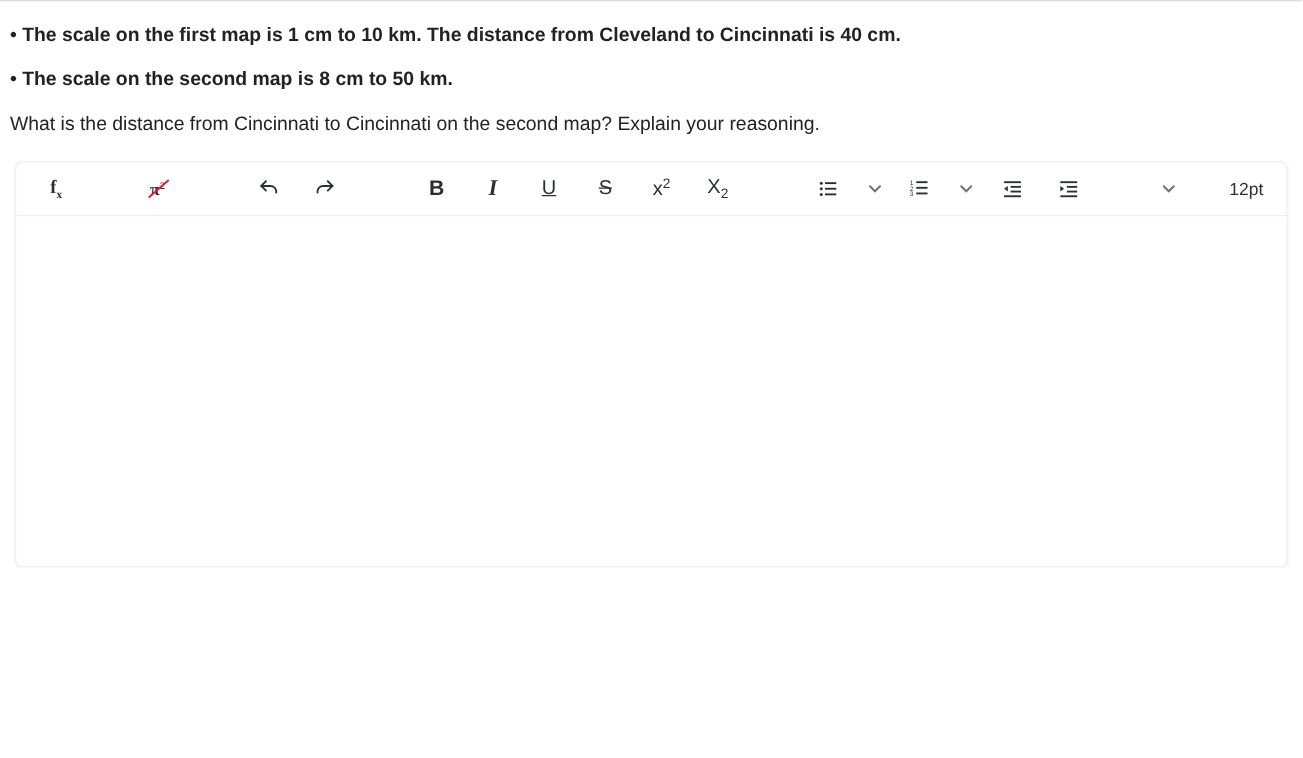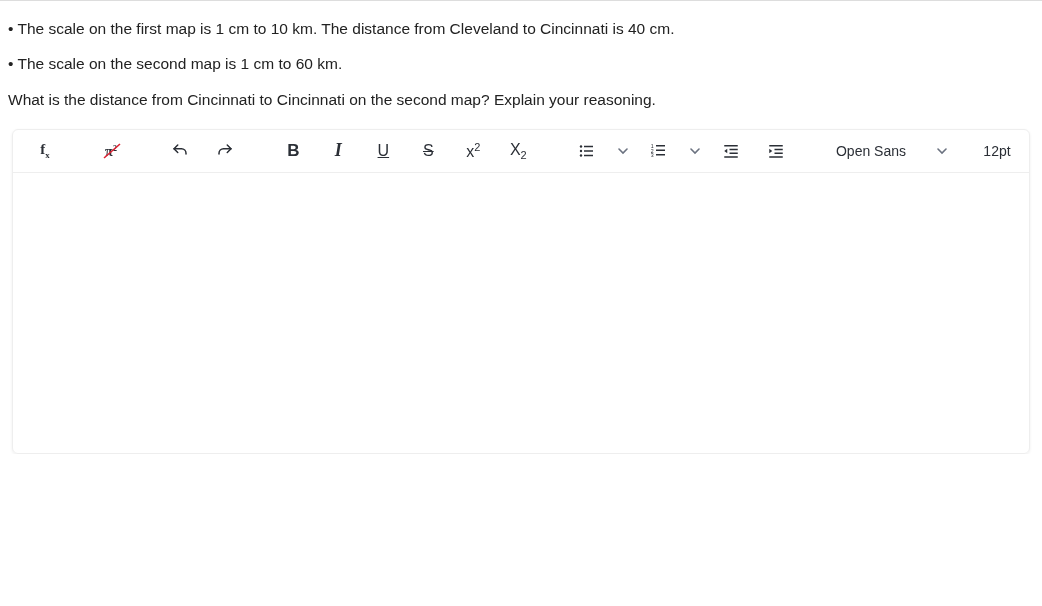--- a/index.html
+++ b/index.html
@@ -18,20 +18,21 @@
   .question-block {
     padding: 10px 8px 6px 8px;
     font-size: 15.5px;
     line-height: 1.5;
   }
   .question-block p {
     margin: 6px 0 12px 0;
   }
   .bullet-line {
     margin: 6px 0 12px 0;
+    font-weight: bold;
   }
   .hint {
     font-style: italic;
     margin: 6px 0 16px 0;
   }
   .hint .fx {
     font-style: normal;
     font-family: Georgia, 'Times New Roman', serif;
     font-weight: 700;
     font-size: 15px;
@@ -99,21 +100,21 @@
     outline: none;
   }
 </style>
 </head>
 <body>
 
 <div class="top-divider"></div>
 
 <div class="question-block">
   <p class="bullet-line">• The scale on the first map is 1 cm to 10 km. The distance from Cleveland to Cincinnati is 40 cm.</p>
-  <p class="bullet-line">• The scale on the second map is 1 cm to 60 km.</p>
+  <p class="bullet-line">• The scale on the second map is 8 cm to 50 km.</p>
   <p>What is the distance from Cincinnati to Cincinnati on the second map? Explain your reasoning.</p>
 </div>
 
 <div class="editor-wrap">
   <div class="toolbar">
 
     <div class="tbtn">
       <span class="fx-label"><span>f</span><sub>x</sub></span>
     </div>
 
@@ -213,23 +214,20 @@
         <rect x="3" y="4" width="18" height="2"></rect>
         <rect x="10" y="9" width="11" height="2"></rect>
         <rect x="10" y="14" width="11" height="2"></rect>
         <rect x="3" y="19" width="18" height="2"></rect>
         <path d="M3 9 L7 12 L3 15 Z"></path>
       </svg>
     </div>
 
     <div class="gap-lg"></div>
 
-    <div class="tbtn font-select">
-      <span>Open Sans</span>
-    </div>
     <div class="chev">
       <svg width="10" height="10" viewBox="0 0 10 10">
           <path d="M1 3 L5 7 L9 3" fill="none" stroke="#6b7280" stroke-width="1.6" stroke-linecap="round"></path>
         </svg>
     </div>
 
     <div class="gap-sm"></div>
 
     <div class="tbtn">
       <span>12pt</span>

